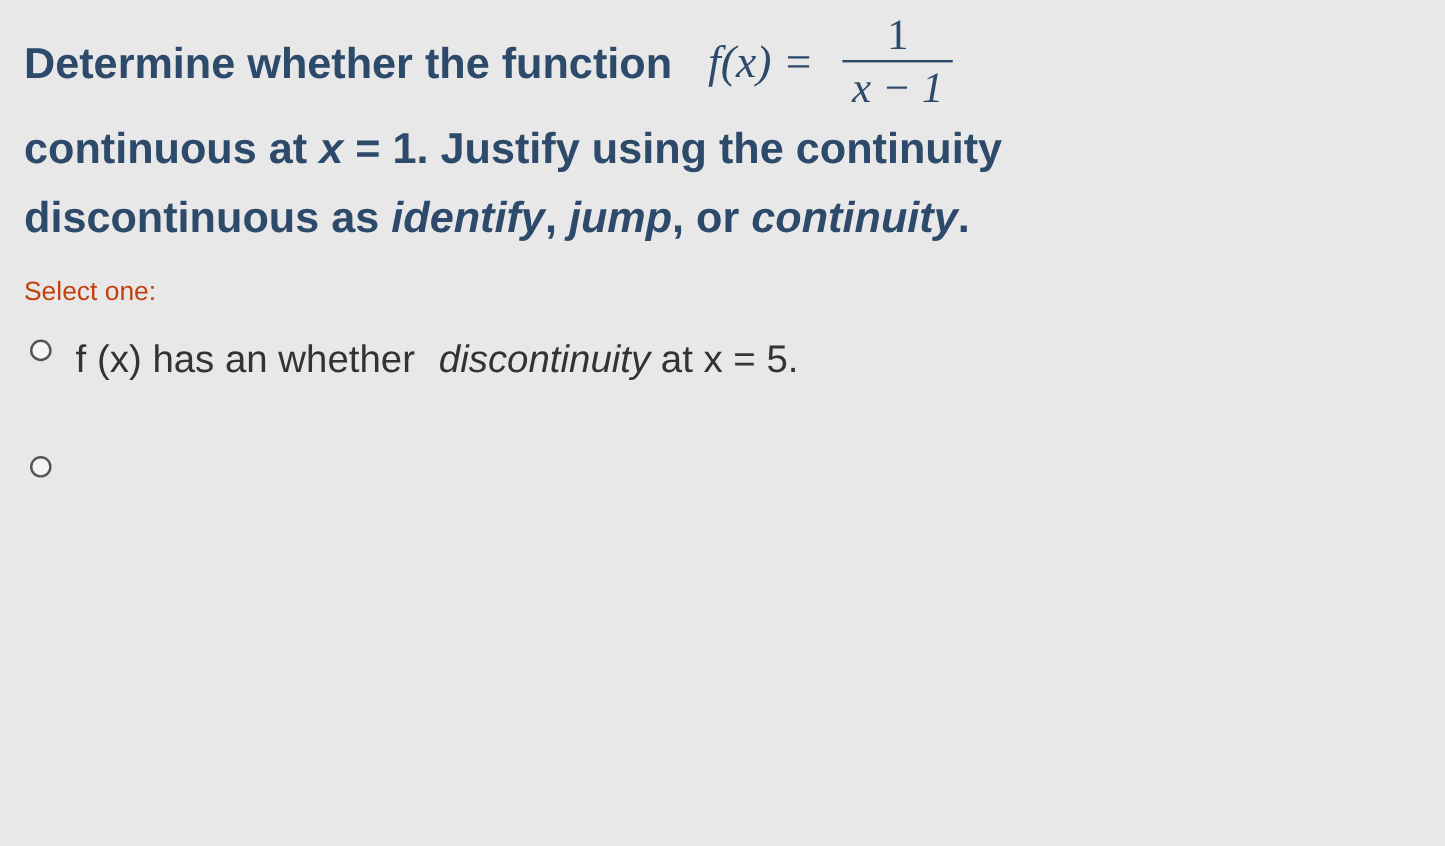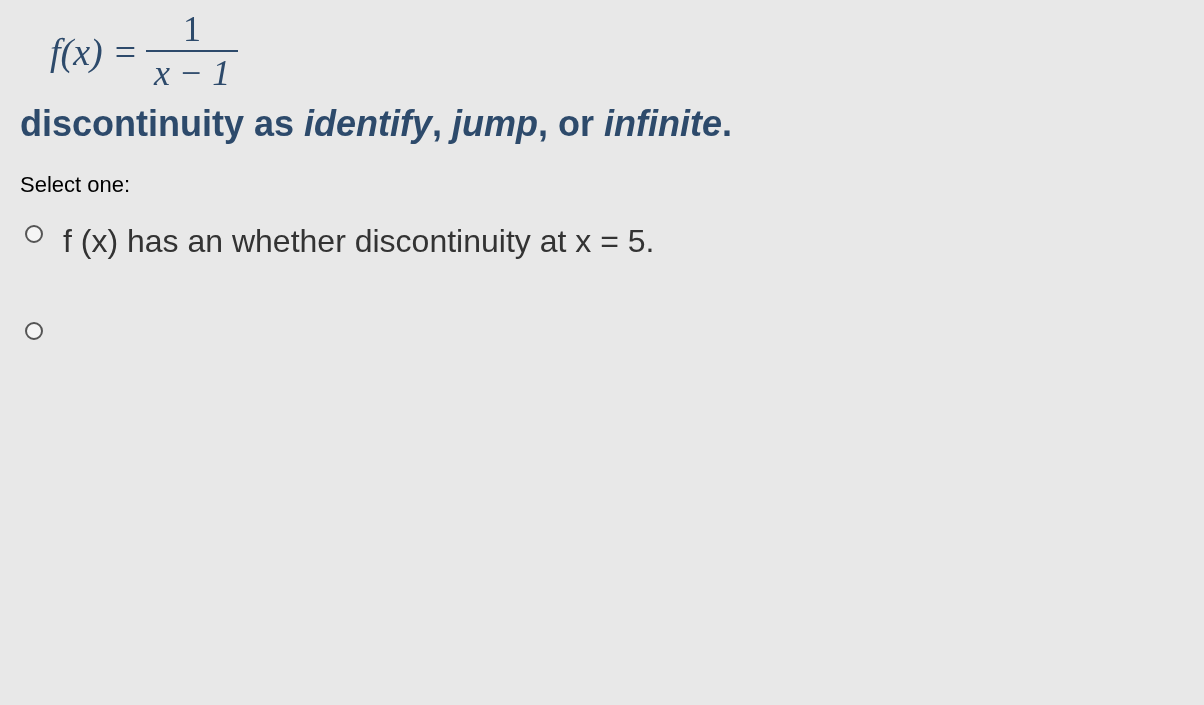--- a/index.html
+++ b/index.html
@@ -28,20 +28,21 @@
       align-items: center;
       flex-wrap: nowrap;
     }
     .func-expr {
       display: inline-flex;
       align-items: center;
       font-style: italic;
       font-weight: normal;
       font-family: 'Times New Roman', serif;
       margin-left: 30px;
+      gap: 16px;
     }
     .func-left {
       font-size: 38px;
     }
     .fraction {
       display: inline-flex;
       flex-direction: column;
       align-items: center;
       margin-left: 8px;
       vertical-align: middle;
@@ -61,21 +62,21 @@
     .fraction .den {
       font-size: 36px;
       line-height: 1.2;
       padding: 0 8px;
     }
     .italic {
       font-style: italic;
     }
     .select-label {
       font-size: 22px;
-      color: #000000;
+      color: #c2410c;
       font-weight: normal;
       margin-top: 20px;
       margin-bottom: 25px;
     }
     .option {
       display: flex;
       align-items: flex-start;
       margin-bottom: 60px;
       padding-left: 5px;
     }
@@ -90,38 +91,44 @@
       cursor: pointer;
       background: #f5f5f5;
     }
     .option-text {
       font-size: 32px;
       color: #333;
       font-family: 'Segoe UI', Arial, sans-serif;
       font-weight: 300;
     }
     .option-text .italic-word {
+      font-style: italic;
+      margin-left: 11px;
     }
   </style>
 </head>
 <body>
 
 <div class="question-text">
   <div class="question-line1">
+    <span>Determine whether the function</span>
     <span class="func-expr">
       <span class="func-left">f(x) =</span>
       <span class="fraction">
         <span class="num">1</span>
         <span class="bar"></span>
         <span class="den">x − 1</span>
       </span>
     </span>
   </div>
   <div>
-    <span>discontinuity as </span><span class="italic">identify</span><span>, </span><span class="italic">jump</span><span>, or </span><span class="italic">infinite</span><span>.</span>
+    <span>continuous at </span><span class="italic">x</span><span> = 1. Justify using the continuity</span>
+  </div>
+  <div>
+    <span>discontinuous as </span><span class="italic">identify</span><span>, </span><span class="italic">jump</span><span>, or </span><span class="italic">continuity</span><span>.</span>
   </div>
 </div>
 
 <div class="select-label">Select one:</div>
 
 <div class="option">
   <div class="radio"></div>
   <div class="option-text">
     <span>f (x) has an whether </span><span class="italic-word">discontinuity</span><span> at x = 5.</span>
   </div>

